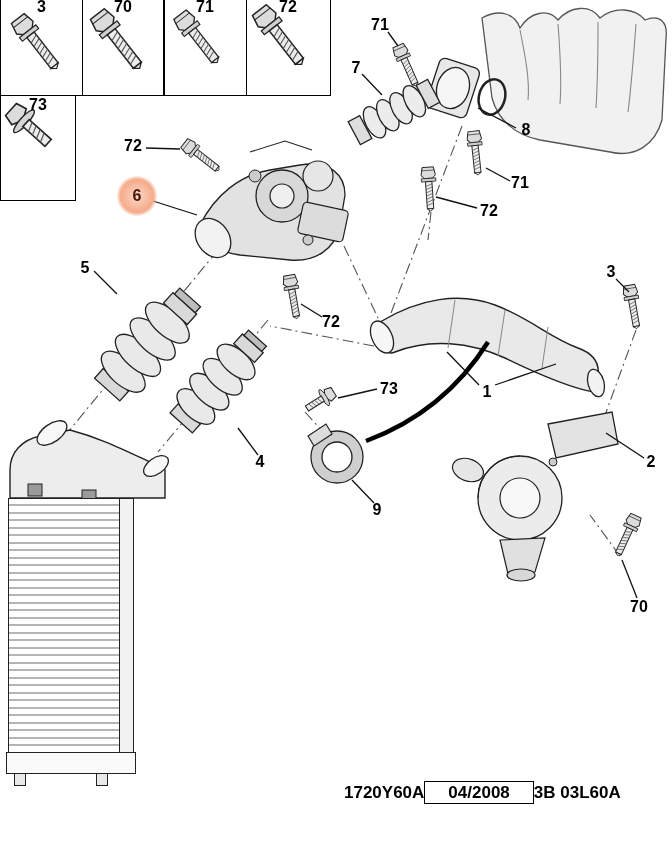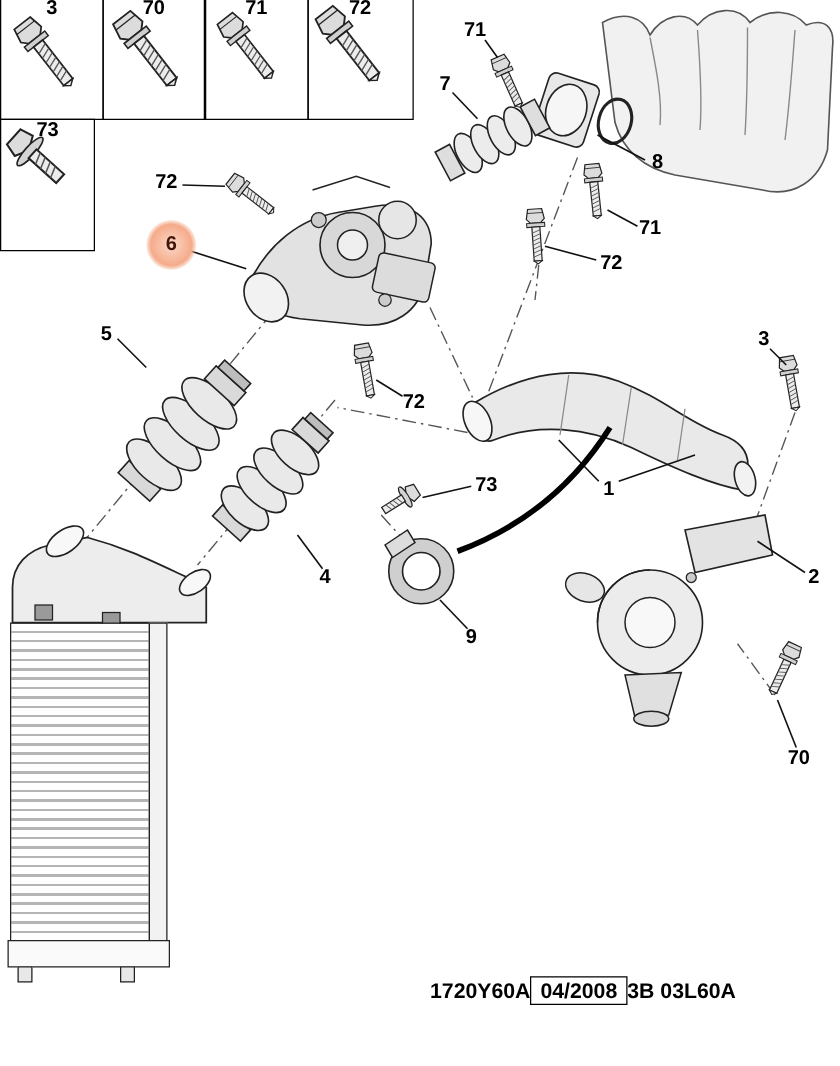--- a/index.html
+++ b/index.html
@@ -25,21 +25,21 @@
 
   .callout { position: absolute; z-index: 4; transform: translate(-50%,-50%);
              font-weight: 700; font-size: 16px; color: #000; text-align: center; line-height: 1; }
   .callout.highlighted { width: 40px; height: 40px; border-radius: 50%;
              display: flex; align-items: center; justify-content: center;
              background: radial-gradient(circle, var(--highlight-core, #fcd9c8) 0%, var(--highlight, #f5ab8a) 58%, rgba(245,171,138,0) 74%);
              color: #431407; }
 
   .footer { position: absolute; left: 344px; top: 781px; z-index: 4; display: flex; align-items: center;
             gap: 0; font-weight: 700; font-size: 17px; color: #000; white-space: nowrap; }
-  .footer .f-date { border: 1.8px solid #000; padding: 0 7px; line-height: 21px; }
+  .footer .f-date { border: 1.8px solid #000; padding: 0 23px; line-height: 21px; }
 </style>
 </head>
 <body>
 
 <div class="stage">
 
   <svg class="art" width="672" height="853" viewBox="0 0 672 853">
     <defs>
       <g id="screwSym">
         <polygon points="-6,-7 4,-9 8,-5 8,5 4,9 -6,7" fill="#dcdcdc" stroke="#222" stroke-width="1.2"></polygon>

